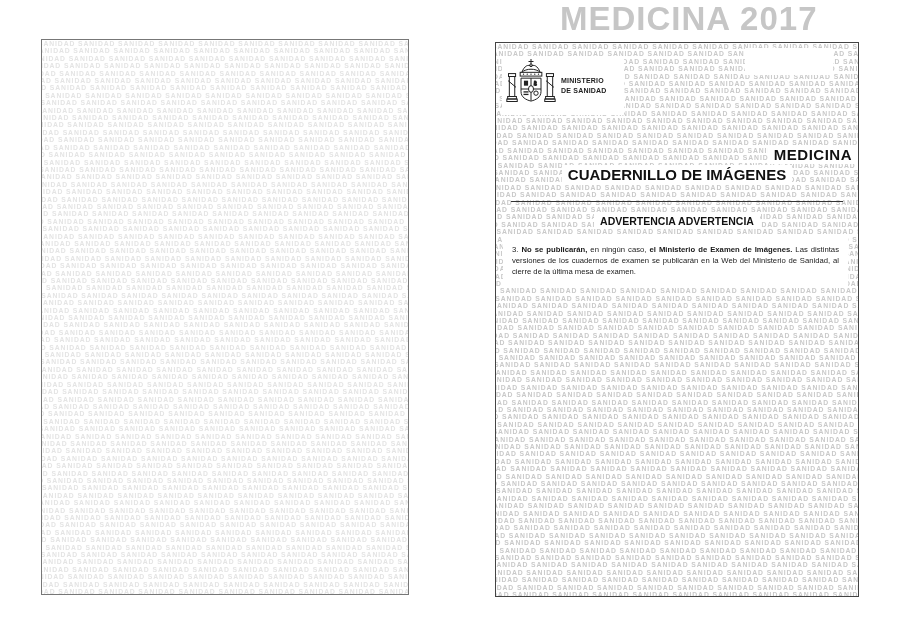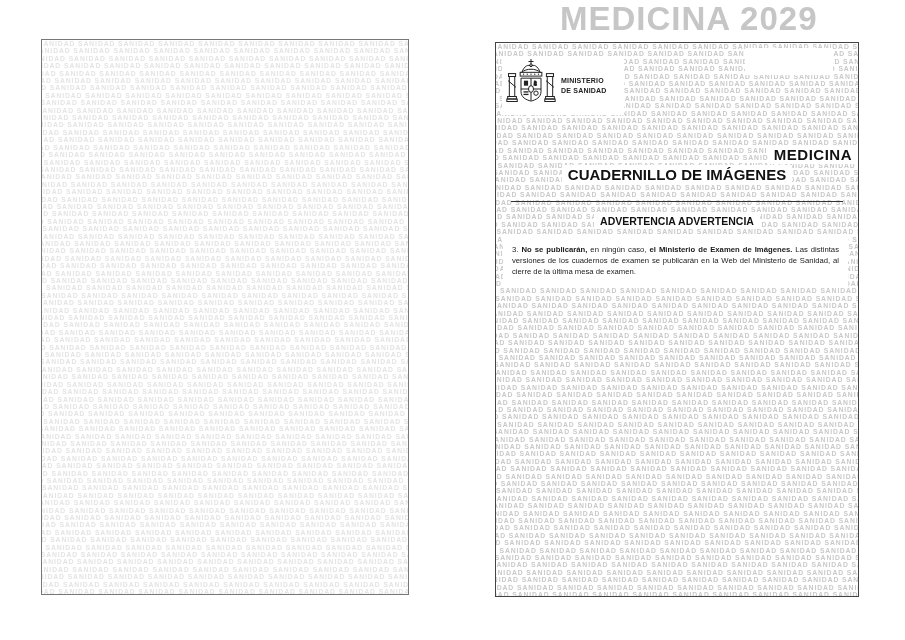--- a/index.html
+++ b/index.html
@@ -43,21 +43,21 @@
   .warning-box{left:7px;top:194px;width:345px;padding:7px 9px 9px 9px;
                box-sizing:border-box;z-index:1;}
   .warning-box p{margin:0 0 10px 0;font-size:7.7px;line-height:11px;
                  text-align:justify;color:#1a1a1a;}
   .warning-box p:last-child{margin-bottom:0;}
   .warning-box b{font-weight:bold;}
 </style>
 </head>
 <body>
 
-<div class="ghost-title">MEDICINA 2029</div>
+<div class="ghost-title">MEDICINA 2017</div>
 
 <div class="page page-left">
   <div class="wm" style="color: rgb(228, 228, 228);">
       <div class="wm-row" style="margin-left: -4px;">SANIDAD SANIDAD SANIDAD SANIDAD SANIDAD SANIDAD SANIDAD SANIDAD SANIDAD SANIDAD SANIDAD SANIDAD SANIDAD SANIDAD SANIDAD SANIDAD SANIDAD SANIDAD SANIDAD SANIDAD SANIDAD SANIDAD SANIDAD SANIDAD SANIDAD SANIDAD SANIDAD SANIDAD SANIDAD SANIDAD </div>
       <div class="wm-row" style="margin-left: -8.7px;">SANIDAD SANIDAD SANIDAD SANIDAD SANIDAD SANIDAD SANIDAD SANIDAD SANIDAD SANIDAD SANIDAD SANIDAD SANIDAD SANIDAD SANIDAD SANIDAD SANIDAD SANIDAD SANIDAD SANIDAD SANIDAD SANIDAD SANIDAD SANIDAD SANIDAD SANIDAD SANIDAD SANIDAD SANIDAD SANIDAD </div>
       <div class="wm-row" style="margin-left: -13.4px;">SANIDAD SANIDAD SANIDAD SANIDAD SANIDAD SANIDAD SANIDAD SANIDAD SANIDAD SANIDAD SANIDAD SANIDAD SANIDAD SANIDAD SANIDAD SANIDAD SANIDAD SANIDAD SANIDAD SANIDAD SANIDAD SANIDAD SANIDAD SANIDAD SANIDAD SANIDAD SANIDAD SANIDAD SANIDAD SANIDAD </div>
       <div class="wm-row" style="margin-left: -18.1px;">SANIDAD SANIDAD SANIDAD SANIDAD SANIDAD SANIDAD SANIDAD SANIDAD SANIDAD SANIDAD SANIDAD SANIDAD SANIDAD SANIDAD SANIDAD SANIDAD SANIDAD SANIDAD SANIDAD SANIDAD SANIDAD SANIDAD SANIDAD SANIDAD SANIDAD SANIDAD SANIDAD SANIDAD SANIDAD SANIDAD </div>
       <div class="wm-row" style="margin-left: -22.8px;">SANIDAD SANIDAD SANIDAD SANIDAD SANIDAD SANIDAD SANIDAD SANIDAD SANIDAD SANIDAD SANIDAD SANIDAD SANIDAD SANIDAD SANIDAD SANIDAD SANIDAD SANIDAD SANIDAD SANIDAD SANIDAD SANIDAD SANIDAD SANIDAD SANIDAD SANIDAD SANIDAD SANIDAD SANIDAD SANIDAD </div>
       <div class="wm-row" style="margin-left: -27.5px;">SANIDAD SANIDAD SANIDAD SANIDAD SANIDAD SANIDAD SANIDAD SANIDAD SANIDAD SANIDAD SANIDAD SANIDAD SANIDAD SANIDAD SANIDAD SANIDAD SANIDAD SANIDAD SANIDAD SANIDAD SANIDAD SANIDAD SANIDAD SANIDAD SANIDAD SANIDAD SANIDAD SANIDAD SANIDAD SANIDAD </div>
       <div class="wm-row" style="margin-left: -32.2px;">SANIDAD SANIDAD SANIDAD SANIDAD SANIDAD SANIDAD SANIDAD SANIDAD SANIDAD SANIDAD SANIDAD SANIDAD SANIDAD SANIDAD SANIDAD SANIDAD SANIDAD SANIDAD SANIDAD SANIDAD SANIDAD SANIDAD SANIDAD SANIDAD SANIDAD SANIDAD SANIDAD SANIDAD SANIDAD SANIDAD </div>

